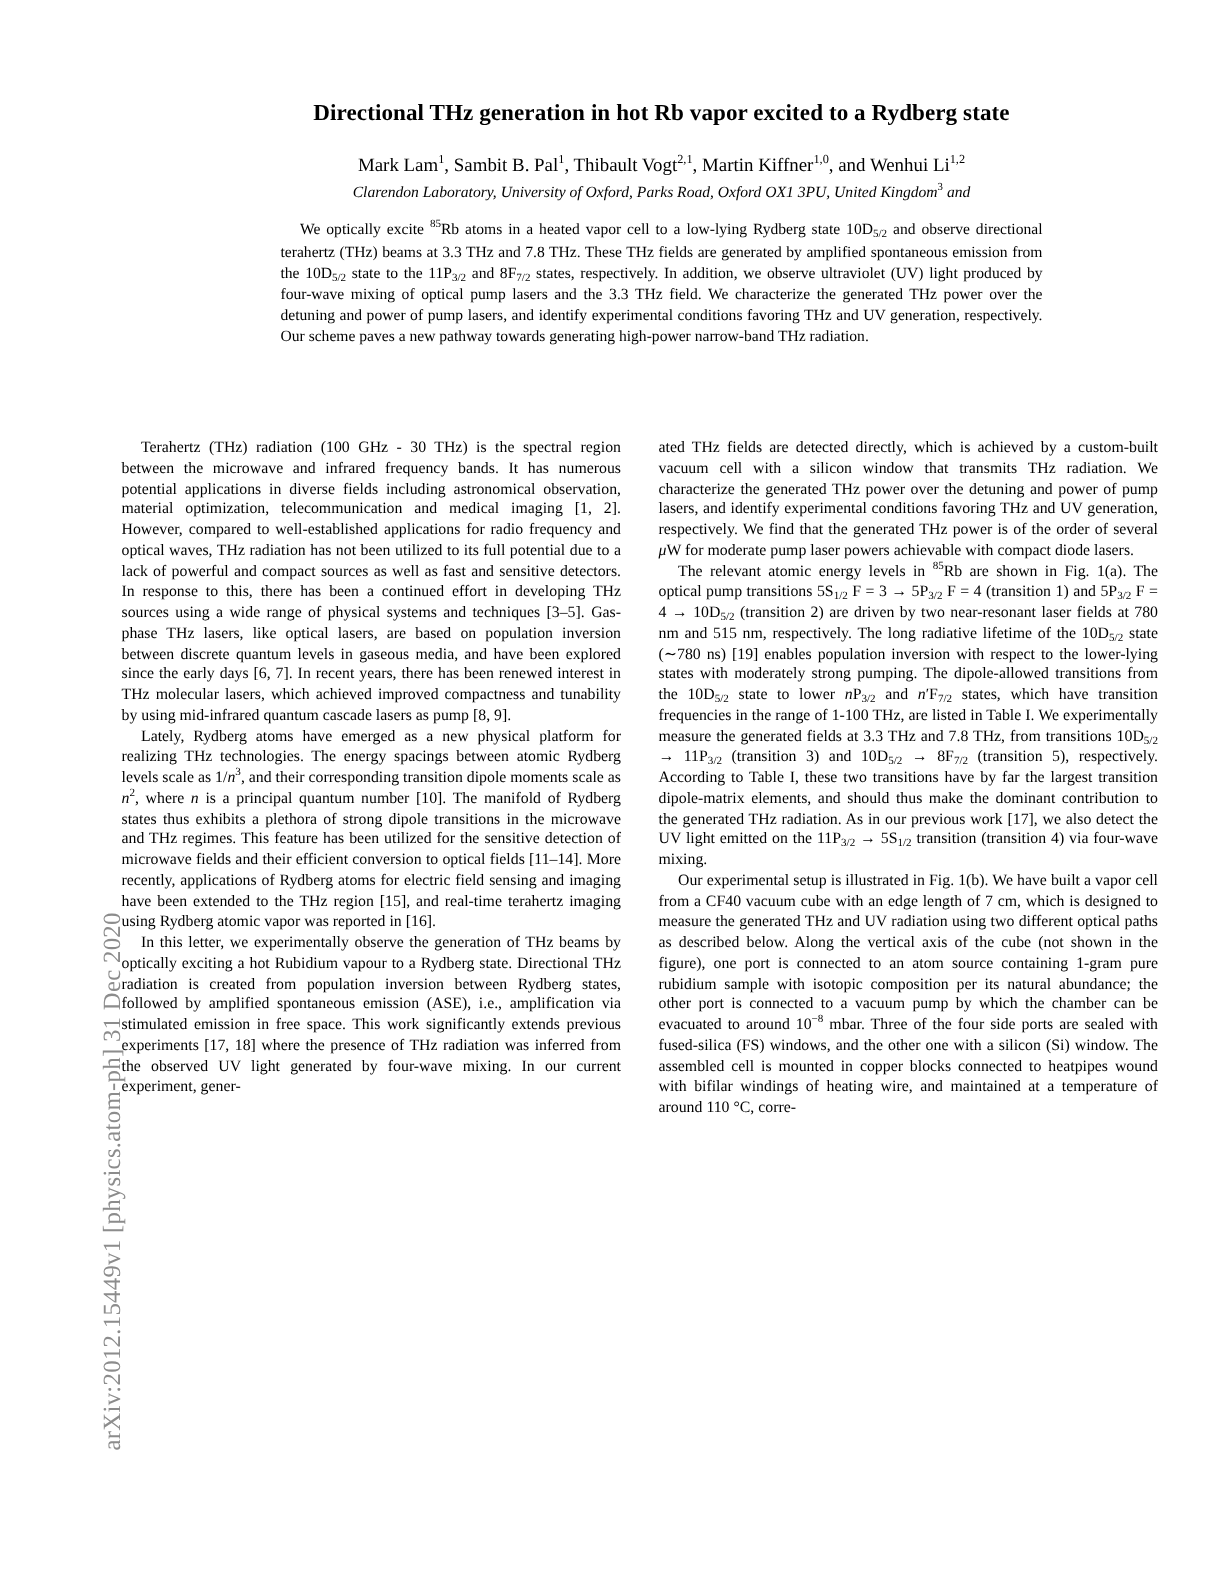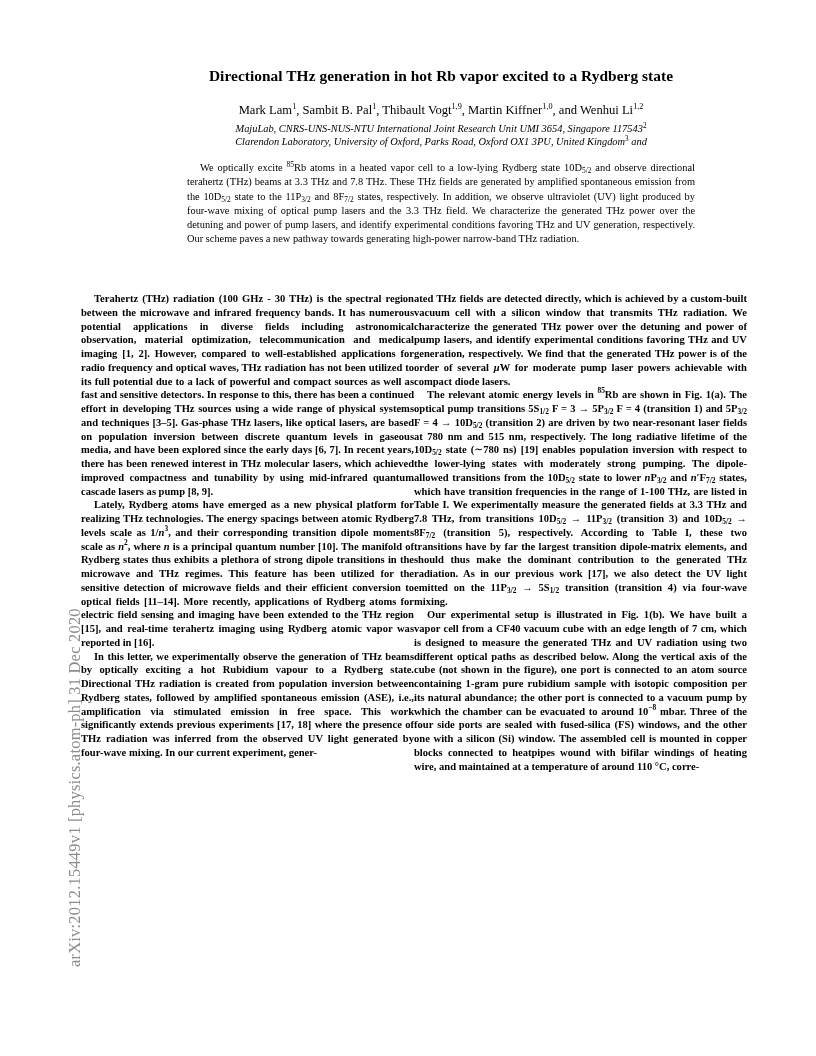--- a/index.html
+++ b/index.html
@@ -88,23 +88,23 @@
   .abstract sub { font-size: 7.4px; vertical-align: -0.28em; line-height: 0; }
   .abstract sup { font-size: 7.4px; vertical-align: super; line-height: 0; }
 
   
   .columns {
     position: absolute;
     left: 0px;
     top: 292px;
     width: 738px;
     display: flex;
+    gap: 25px;
     padding: 0 9px;
     box-sizing: border-box;
-    font-weight: bold;
   }
   .col {
     width: 333px;
     font-size: 10.55px;
     line-height: 1.305;
     text-align: justify;
     text-justify: inter-word;
     hyphens: none;
   }
   .col p {
@@ -120,24 +120,23 @@
 <body>
 
 <div id="arxiv-stamp">
   <div class="stamp-text">arXiv:2012.15449v1  [physics.atom-ph]  31 Dec 2020</div>
 </div>
 
 <div id="page">
 
   <div class="title">Directional THz generation in hot Rb vapor excited to a Rydberg state</div>
 
-  <div class="authors">Mark Lam<sup>1</sup>, Sambit B. Pal<sup>1</sup>, Thibault Vogt<sup>1,9</sup>, Martin Kiffner<sup>1,0</sup>, and Wenhui Li<sup>1,2</sup></div>
+  <div class="authors">Mark Lam<sup>1</sup>, Sambit B. Pal<sup>1</sup>, Thibault Vogt<sup>2,1</sup>, Martin Kiffner<sup>1,0</sup>, and Wenhui Li<sup>1,2</sup></div>
 
   <div class="affiliations">
-    <span class="aff">MajuLab, CNRS-UNS-NUS-NTU International Joint Research Unit UMI 3654, Singapore 117543<sup>2</sup></span>
     <span class="aff">Clarendon Laboratory, University of Oxford, Parks Road, Oxford OX1 3PU, United Kingdom<sup>3</sup> and</span>
   </div>
 
   <div class="abstract">
     <p>We optically excite <sup>85</sup>Rb atoms in a heated vapor cell to a low-lying Rydberg state 10D<sub>5/2</sub> and observe directional terahertz (THz) beams at 3.3 THz and 7.8 THz. These THz fields are generated by amplified spontaneous emission from the 10D<sub>5/2</sub> state to the 11P<sub>3/2</sub> and 8F<sub>7/2</sub> states, respectively. In addition, we observe ultraviolet (UV) light produced by four-wave mixing of optical pump lasers and the 3.3 THz field. We characterize the generated THz power over the detuning and power of pump lasers, and identify experimental conditions favoring THz and UV generation, respectively. Our scheme paves a new pathway towards generating high-power narrow-band THz radiation.</p>
   </div>
 
   <div class="columns">
     <div class="col">
       <p class="first">Terahertz (THz) radiation (100 GHz - 30 THz) is the spectral region between the microwave and infrared frequency bands. It has numerous potential applications in diverse fields including astronomical observation, material optimization, telecommunication and medical imaging [1, 2]. However, compared to well-established applications for radio frequency and optical waves, THz radiation has not been utilized to its full potential due to a lack of powerful and compact sources as well as fast and sensitive detectors. In response to this, there has been a continued effort in developing THz sources using a wide range of physical systems and techniques [3–5]. Gas-phase THz lasers, like optical lasers, are based on population inversion between discrete quantum levels in gaseous media, and have been explored since the early days [6, 7]. In recent years, there has been renewed interest in THz molecular lasers, which achieved improved compactness and tunability by using mid-infrared quantum cascade lasers as pump [8, 9].</p>

